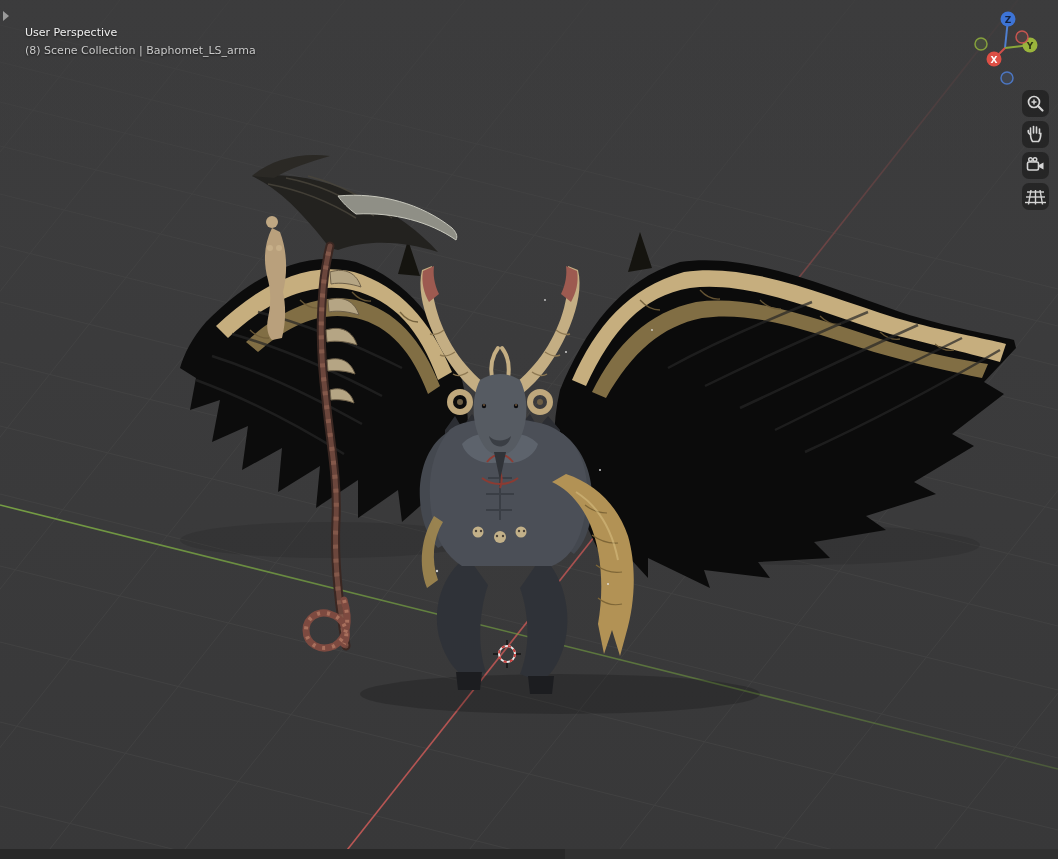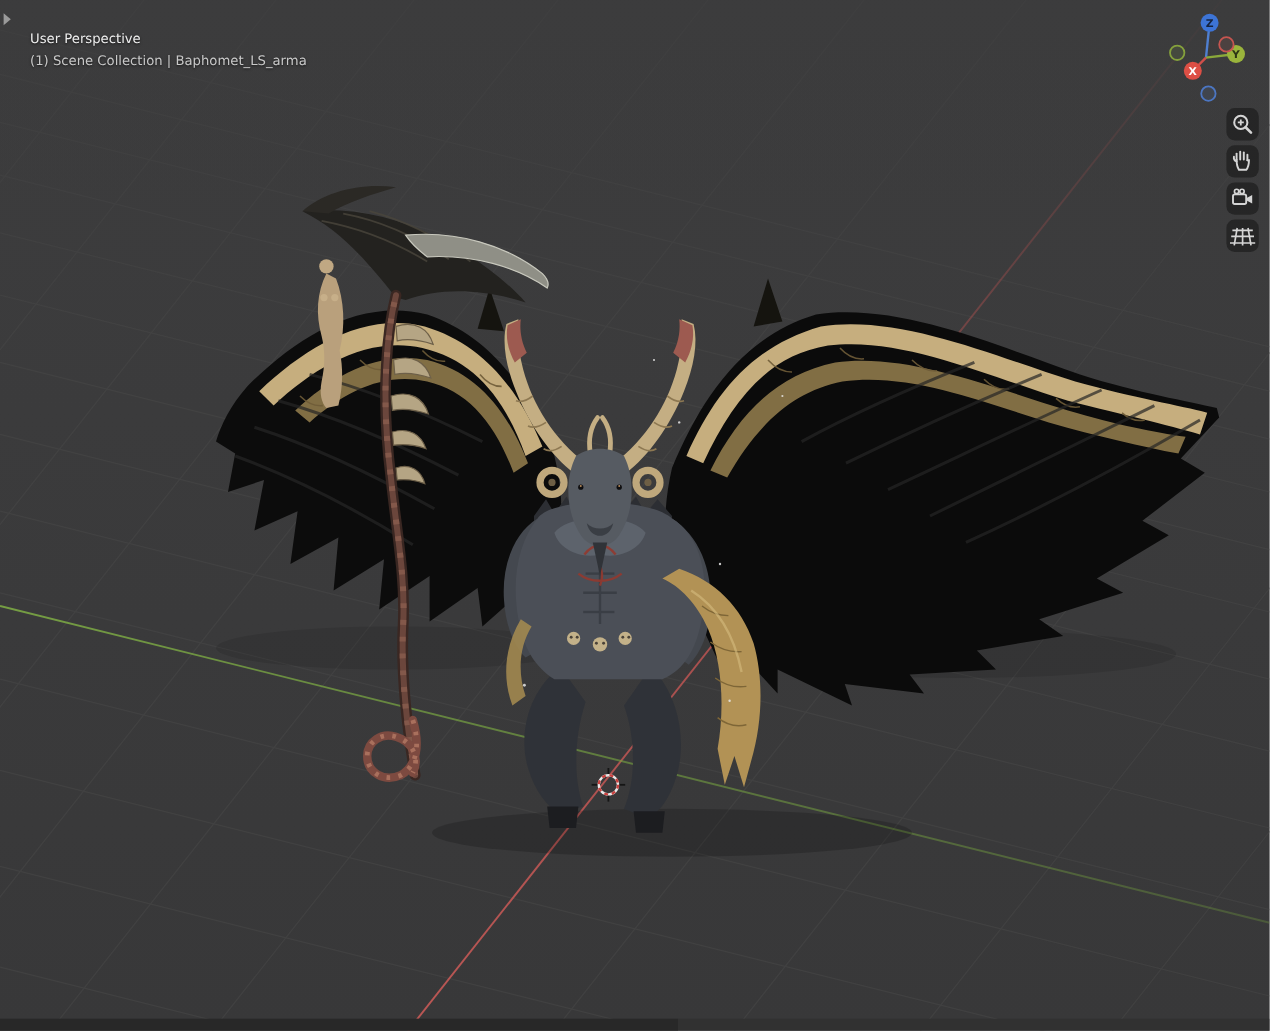--- a/index.html
+++ b/index.html
@@ -298,21 +298,21 @@
       <circle cx="507" cy="654" r="8" fill="none" stroke="#e8e8e8" stroke-width="2"></circle>
       <circle cx="507" cy="654" r="8" fill="none" stroke="#c8403e" stroke-width="2" stroke-dasharray="3.2 3.2"></circle>
     </g>
   </svg>
 
   <svg class="corner-widget" width="10" height="14" viewBox="0 0 10 14">
     <polygon points="2,2 8,7 2,12" fill="#9a9a9a"></polygon>
   </svg>
   <div class="overlay-topleft">
     <div class="view-label">User Perspective</div>
-    <div class="breadcrumb">(1) Scene Collection | Baphomet_LS_arma</div>
+    <div class="breadcrumb">(8) Scene Collection | Baphomet_LS_arma</div>
   </div>
 
   <svg class="nav-gizmo" viewBox="0 0 90 90">
     <g>
       <line x1="45" y1="45" x2="48" y2="16" stroke="#4f7fd0" stroke-width="2"></line>
       <line x1="45" y1="45" x2="70" y2="42" stroke="#8aa83a" stroke-width="2"></line>
       <line x1="45" y1="45" x2="34" y2="56" stroke="#cf4f4a" stroke-width="2"></line>
     </g>
     <g>
       <circle cx="48" cy="16" r="7.5" fill="#3d74d6"></circle>

